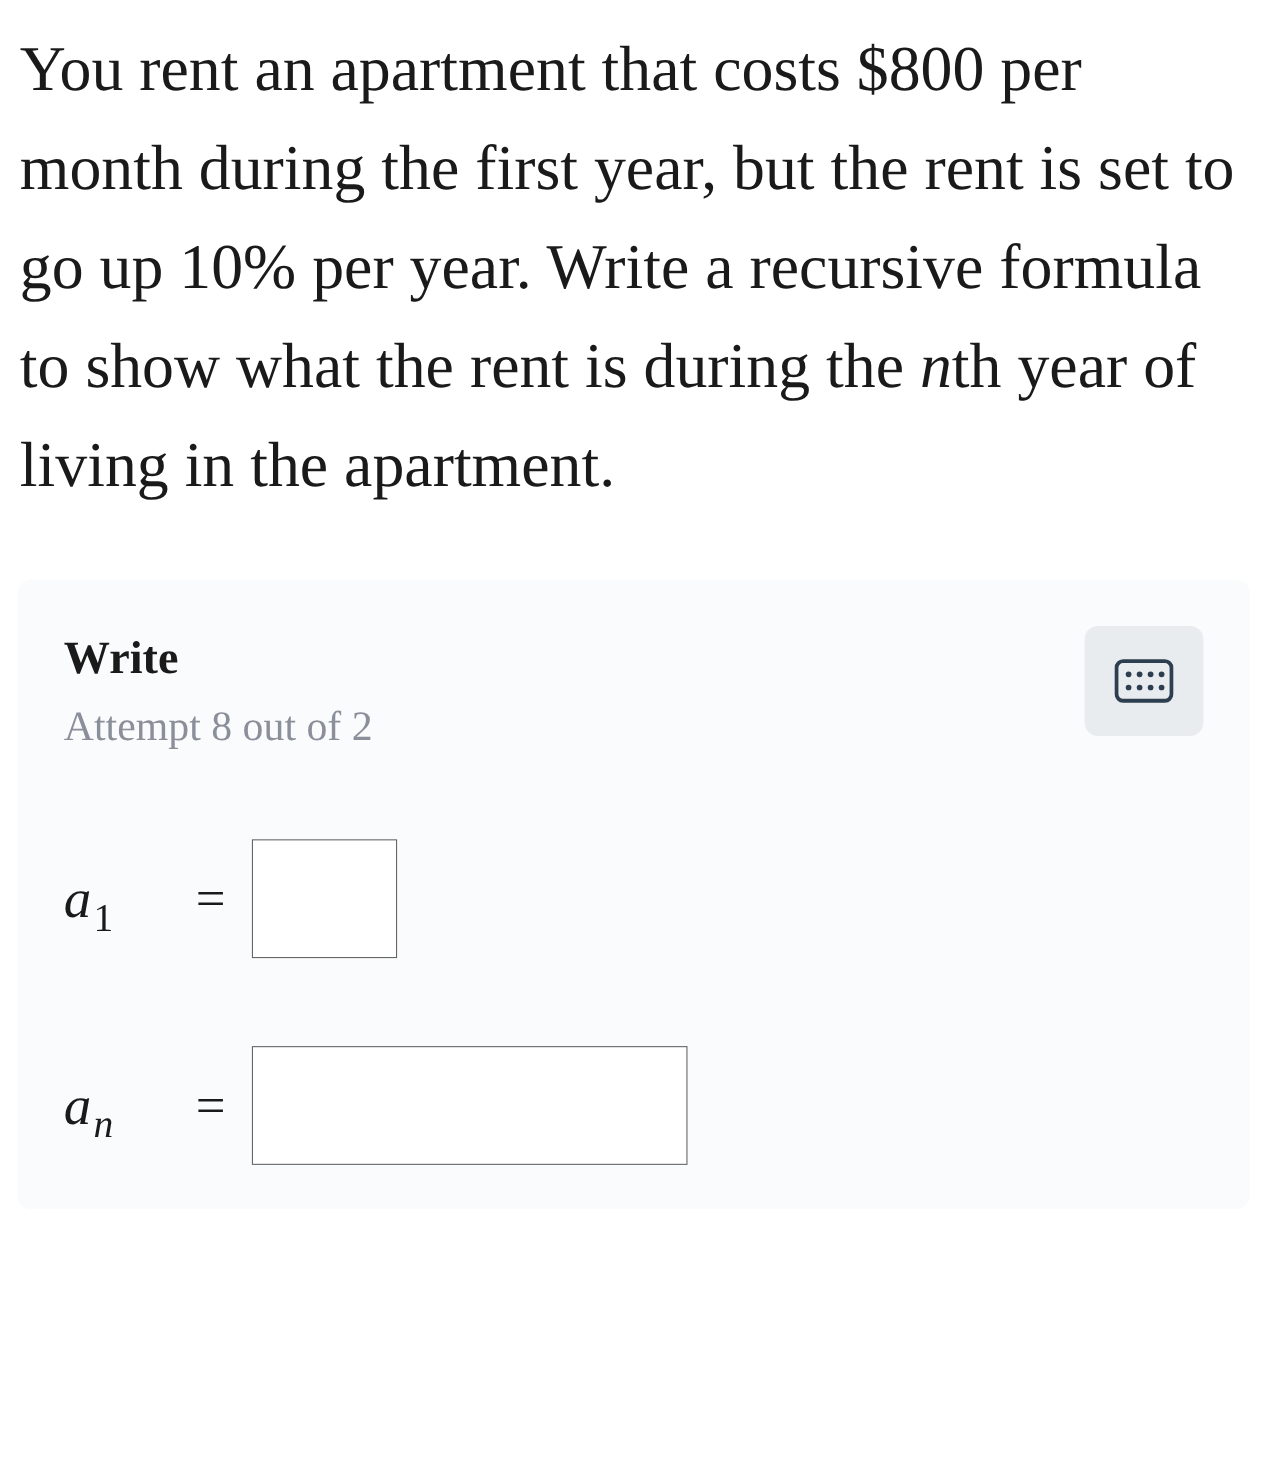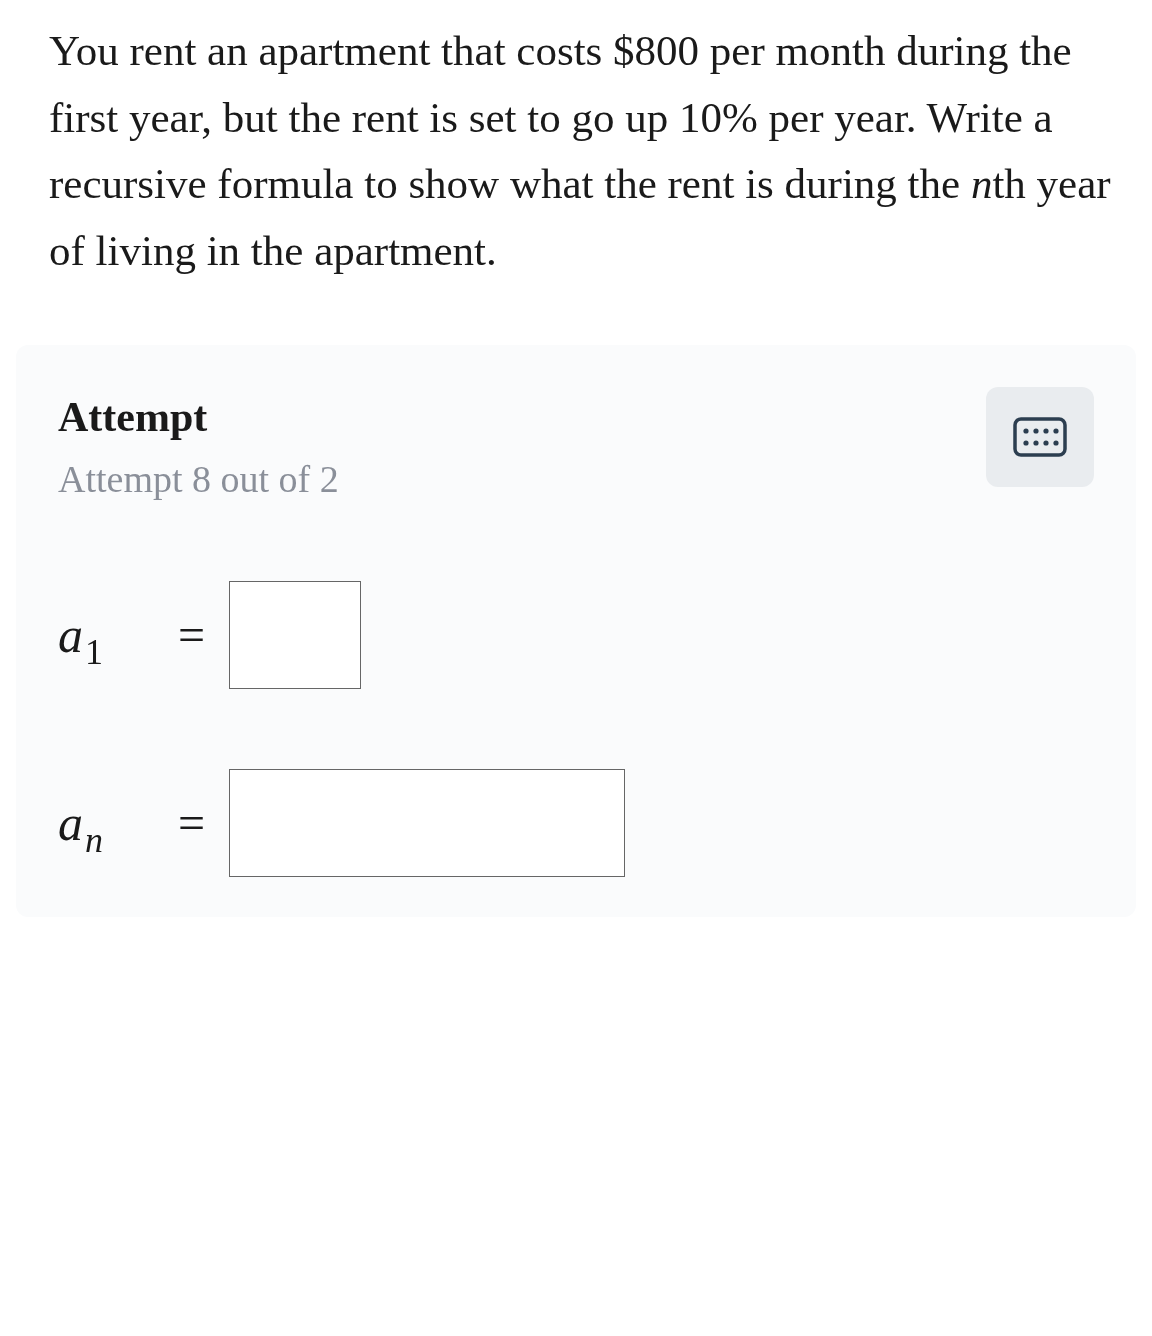--- a/index.html
+++ b/index.html
@@ -8,25 +8,24 @@
       padding: 0;
     }
     body {
       font-family: Georgia, 'Times New Roman', serif;
       background: #ffffff;
       width: 1152px;
       padding: 0;
       color: #1a1a1a;
     }
     .question-text {
-      font-size: 43px;
+      font-size: 58px;
       line-height: 1.55;
       padding: 18px 18px 0 18px;
       color: #1a1a1a;
-      margin-left: 31px;
     }
     .question-text .italic {
       font-style: italic;
     }
     .dollar {
       font-family: 'Times New Roman', serif;
     }
     .answer-card {
       margin: 60px 16px 0 16px;
       background: #fafbfc;
@@ -119,21 +118,21 @@
 </head>
 <body>
 
 <div class="question-text">
   <span>You rent an apartment that costs </span><span class="dollar">$800</span><span> per month during the first year, but the rent is set to go up 10% per year. Write a recursive formula to show what the rent is during the </span><span class="italic">n</span><span>th</span><span> year of living in the apartment.</span>
 </div>
 
 <div class="answer-card">
   <div class="answer-header">
     <div>
-      <div class="answer-title">Attempt</div>
+      <div class="answer-title">Write</div>
       <div class="attempt-text">Attempt 8 out of 2</div>
     </div>
     <div class="keyboard-button">
       <svg class="keyboard-icon-svg" viewBox="0 0 54 40">
         <rect x="2" y="2" width="50" height="36" rx="6" ry="6" fill="none" stroke="#2c3e50" stroke-width="3.5"></rect>
         <circle cx="13" cy="14" r="2.6" fill="#2c3e50"></circle>
         <circle cx="23" cy="14" r="2.6" fill="#2c3e50"></circle>
         <circle cx="33" cy="14" r="2.6" fill="#2c3e50"></circle>
         <circle cx="43" cy="14" r="2.6" fill="#2c3e50"></circle>
         <circle cx="13" cy="26" r="2.6" fill="#2c3e50"></circle>

